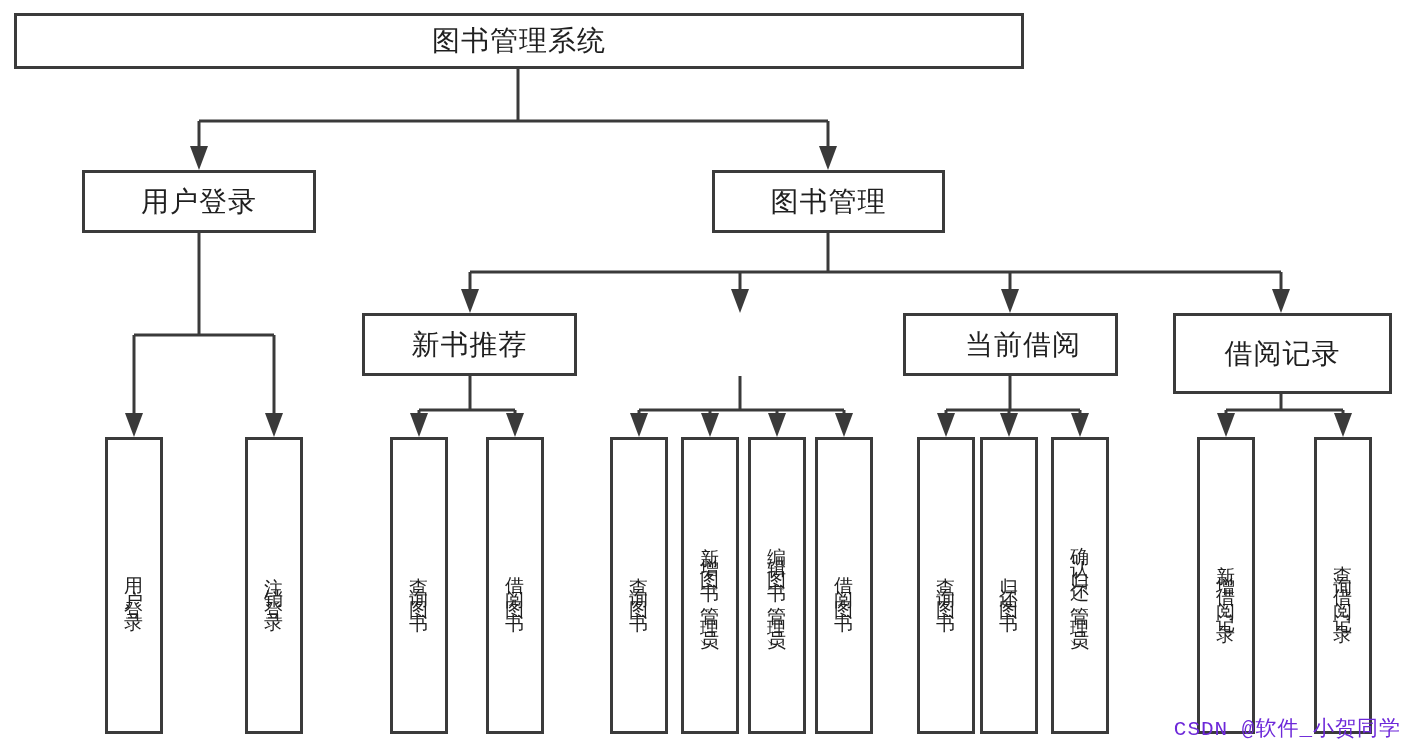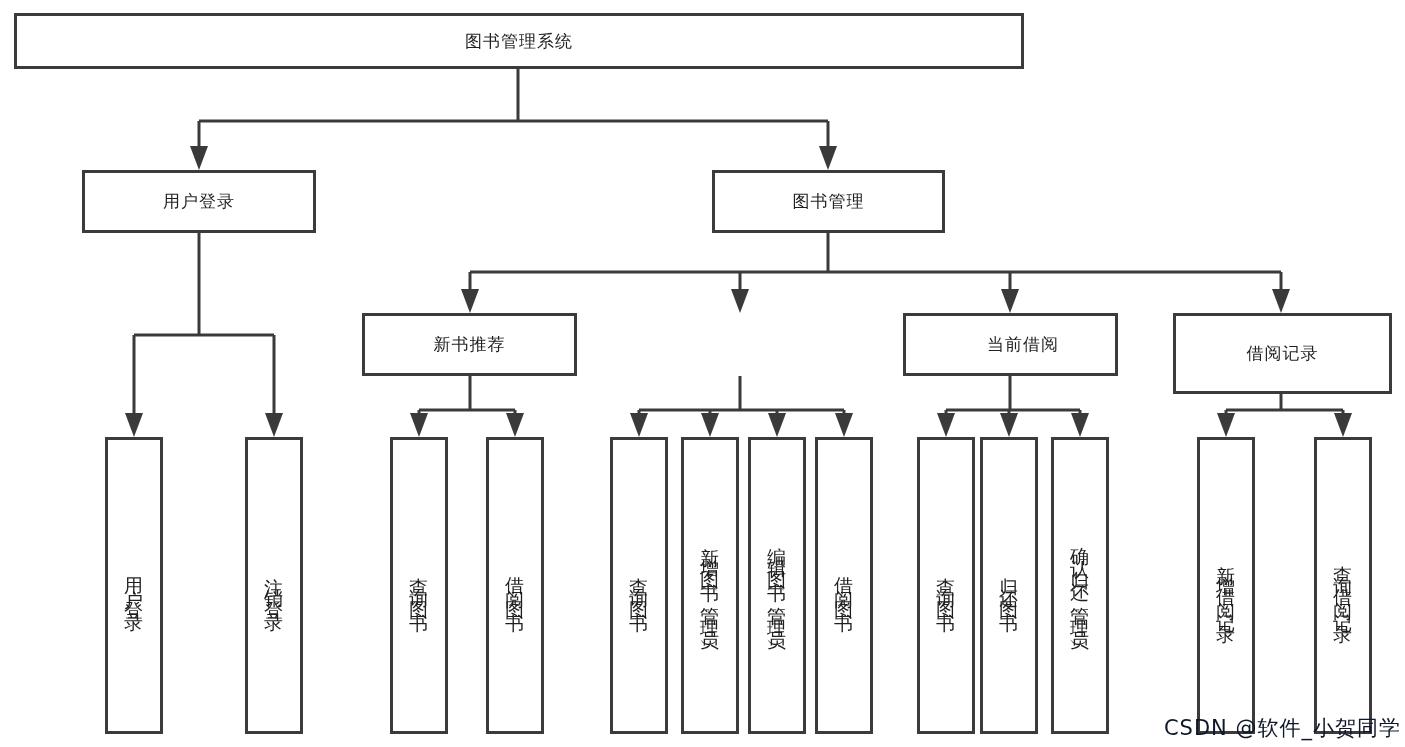--- a/index.html
+++ b/index.html
@@ -7,39 +7,40 @@
     width:1405px;height:747px;position:relative;overflow:hidden;
     font-family:"DejaVu Sans","Liberation Sans",sans-serif;
     color:#1f1f1f;
   }
   #stage{position:absolute;left:0;top:0;width:1405px;height:747px;}
   #wires{position:absolute;left:0;top:0;z-index:1;}
   .node{
     position:absolute;z-index:2;box-sizing:border-box;
     background:#ffffff;border:3px solid #3b3b3b;
     display:flex;align-items:center;justify-content:center;
-    font-size:17px;letter-spacing:1px;
+    font-size:28px;letter-spacing:1px;
   }
   .leaf{
     position:absolute;z-index:2;box-sizing:border-box;
     background:#ffffff;border:3px solid #3b3b3b;
     display:flex;align-items:center;justify-content:center;
     font-size:19px;
   }
   .leaf .vtext{
     writing-mode:vertical-rl;
     text-orientation:mixed;
     letter-spacing:12px;
     line-height:1;
     white-space:nowrap;
   }
   .watermark{
     position:absolute;z-index:3;right:4px;bottom:5px;
-    font-size:21px;color:#0f172a;letter-spacing:1px;
+    font-size:21px;color:#6d28d9;letter-spacing:1px;
     pointer-events:none;
+    font-family:Liberation Mono, monospace;
   }
 </style>
 </head>
 <body>
 
 <div id="stage">
 
   <svg id="wires" width="1405" height="747" viewBox="0 0 1405 747">
       <line x1="518" y1="69" x2="518" y2="121" stroke="#3a3a3a" stroke-width="3"></line>
       <line x1="199" y1="121" x2="828" y2="121" stroke="#3a3a3a" stroke-width="3"></line>

